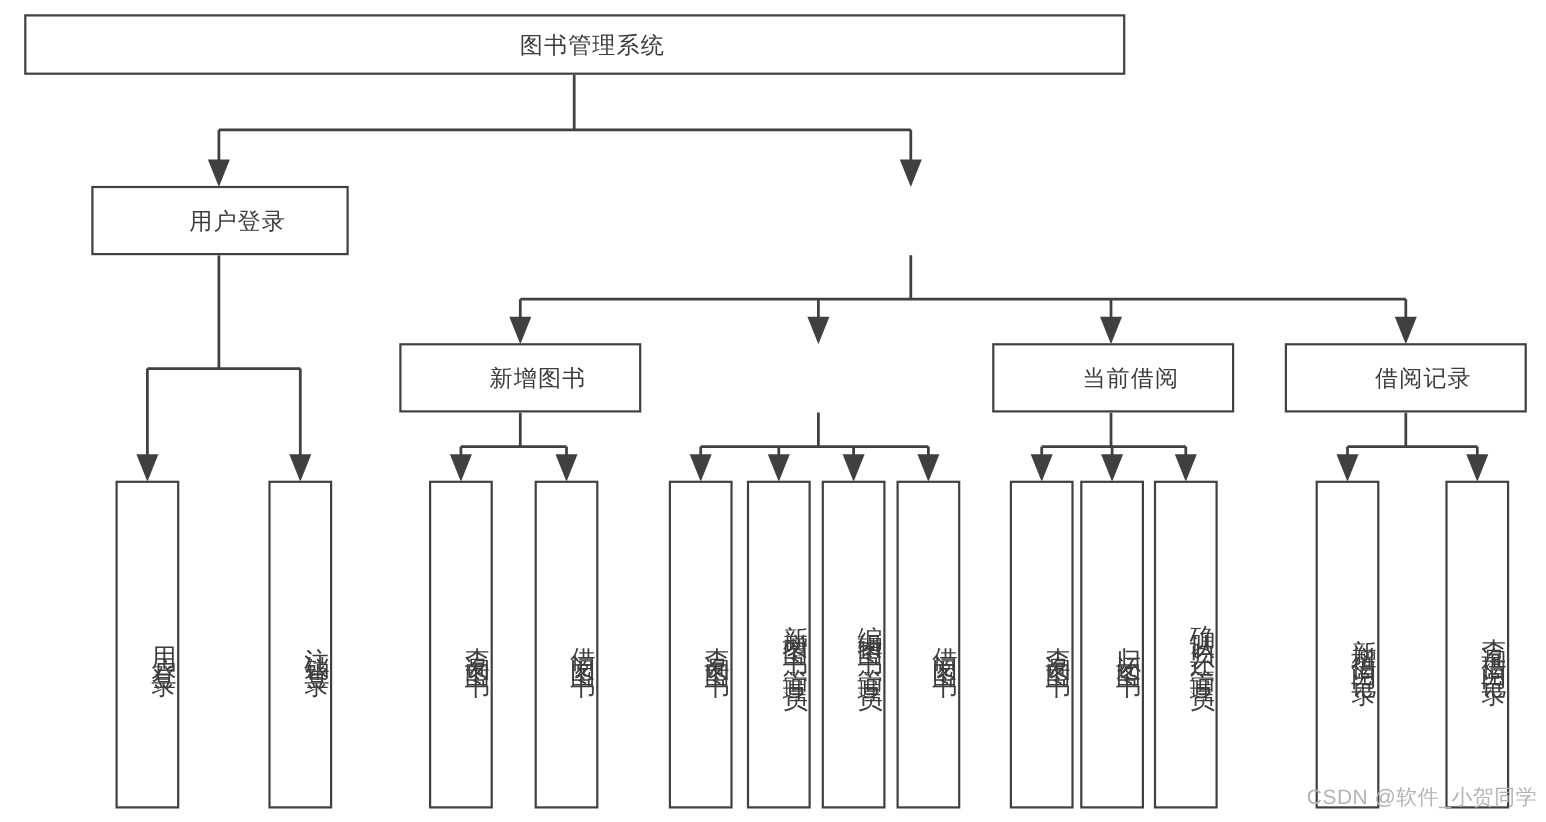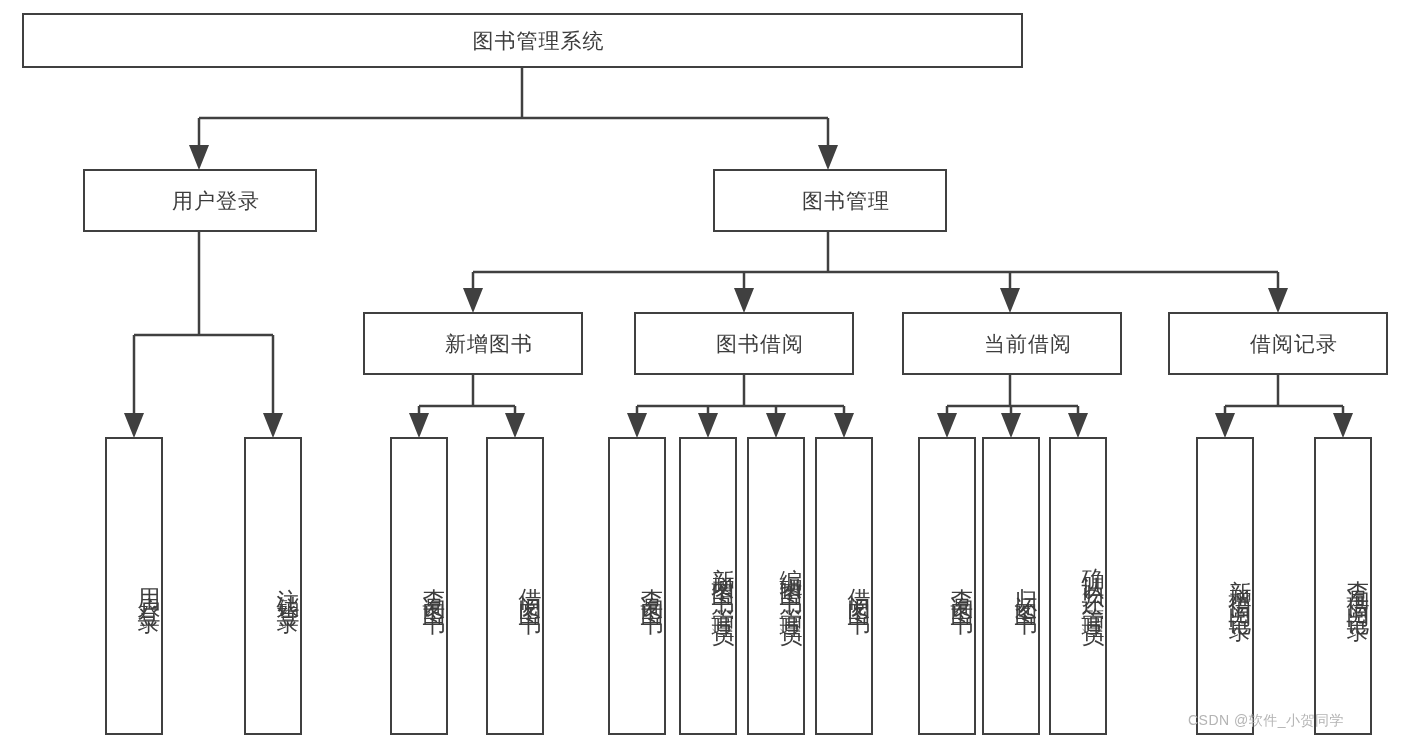--- a/index.html
+++ b/index.html
@@ -38,21 +38,21 @@
   .vbox{
     writing-mode:vertical-rl;
     text-orientation:mixed;
     font-size:23px;
     letter-spacing:8px;
     white-space:nowrap;
   }
   .watermark{
     position:absolute;
     left:1188px;top:712px;
-    font-size:14px;
+    font-size:19px;
     color:var(--wm);
     letter-spacing:0.5px;
     white-space:nowrap;
   }
 </style>
 </head>
 <body>
 
 <div class="canvas">
 
@@ -121,24 +121,22 @@
       <polygon points="1001,413 1021,413 1011,438"></polygon>
       <polygon points="1068,413 1088,413 1078,438"></polygon>
       <polygon points="1215,413 1235,413 1225,438"></polygon>
       <polygon points="1333,413 1353,413 1343,438"></polygon>
     </g>
   </svg>
 
   <div class="node hbox" style="left:22px;top:13px;width:1001px;height:55px">图书管理系统</div>
 
   <div class="node hbox" style="left:83px;top:169px;width:234px;height:63px">用户登录</div>
-  <div class="node hbox" style="left:713px;top:169px;width:234px;height:63px">图书管理</div>
 
   <div class="node hbox" style="left:363px;top:312px;width:220px;height:63px">新增图书</div>
-  <div class="node hbox" style="left:634px;top:312px;width:220px;height:63px">图书借阅</div>
   <div class="node hbox" style="left:902px;top:312px;width:220px;height:63px">当前借阅</div>
   <div class="node hbox" style="left:1168px;top:312px;width:220px;height:63px">借阅记录</div>
 
   <div class="node vbox" style="left:105px;top:437px;width:58px;height:298px">用户登录</div>
   <div class="node vbox" style="left:244px;top:437px;width:58px;height:298px">注销登录</div>
 
   <div class="node vbox" style="left:390px;top:437px;width:58px;height:298px">查询图书</div>
   <div class="node vbox" style="left:486px;top:437px;width:58px;height:298px">借阅图书</div>
 
   <div class="node vbox" style="left:608px;top:437px;width:58px;height:298px">查询图书</div>

